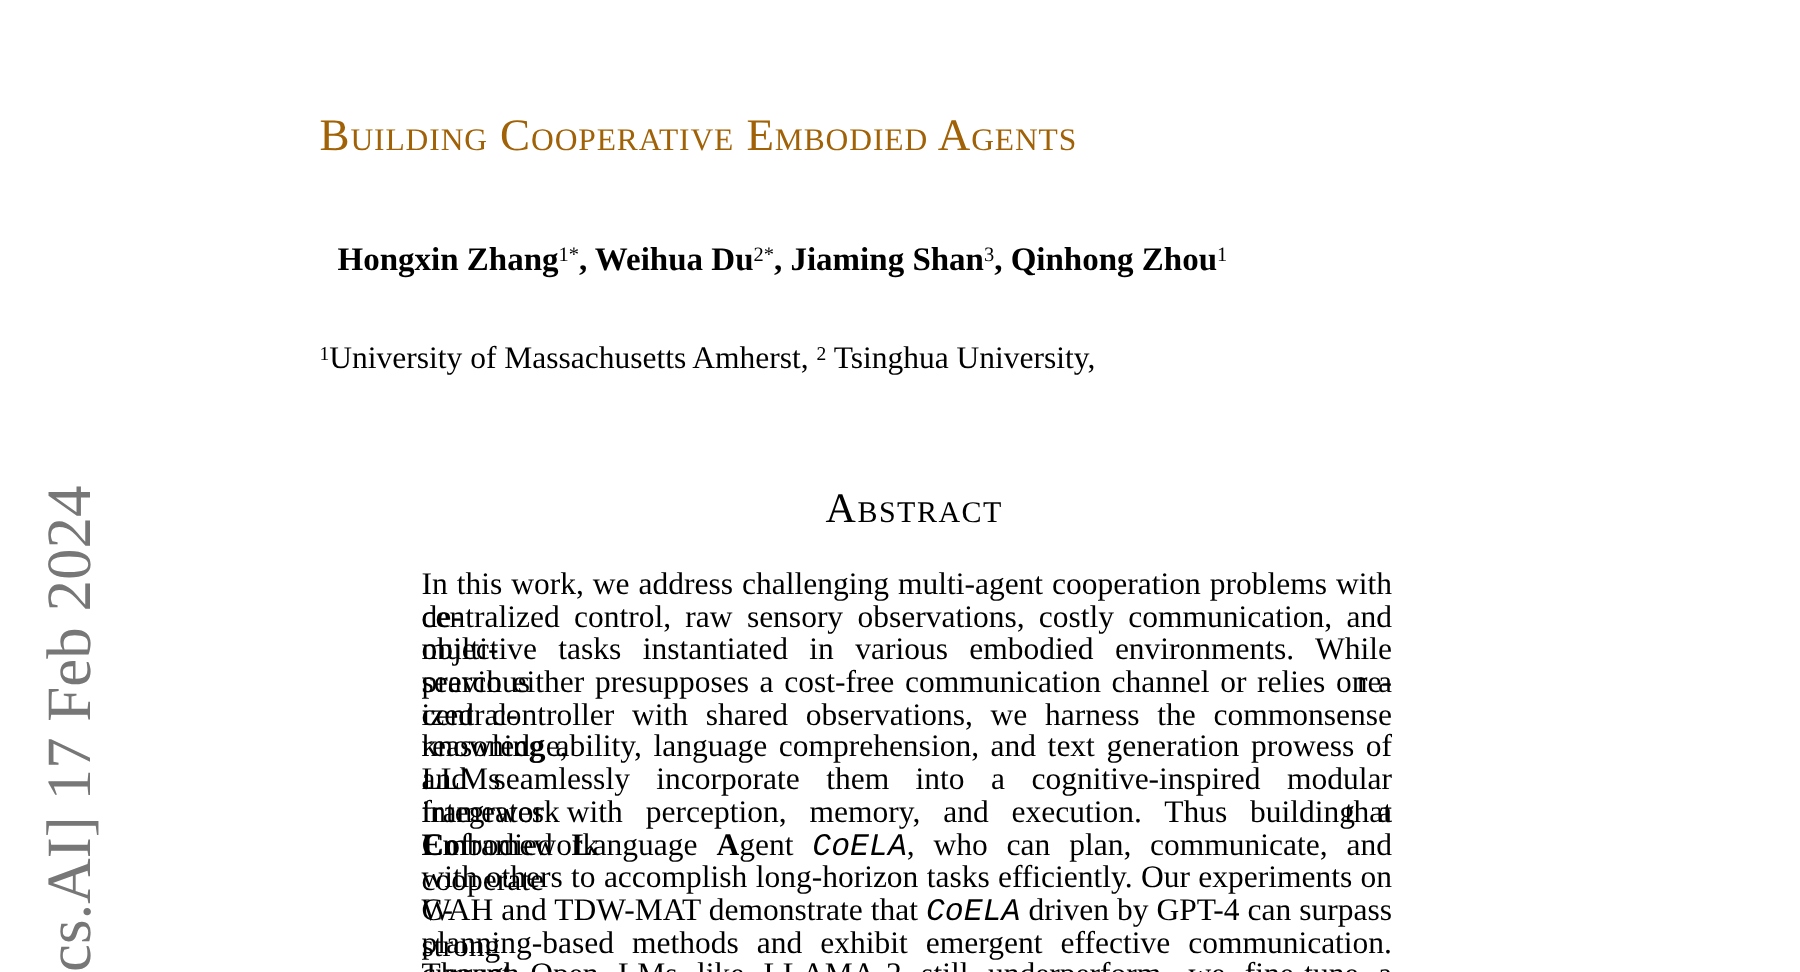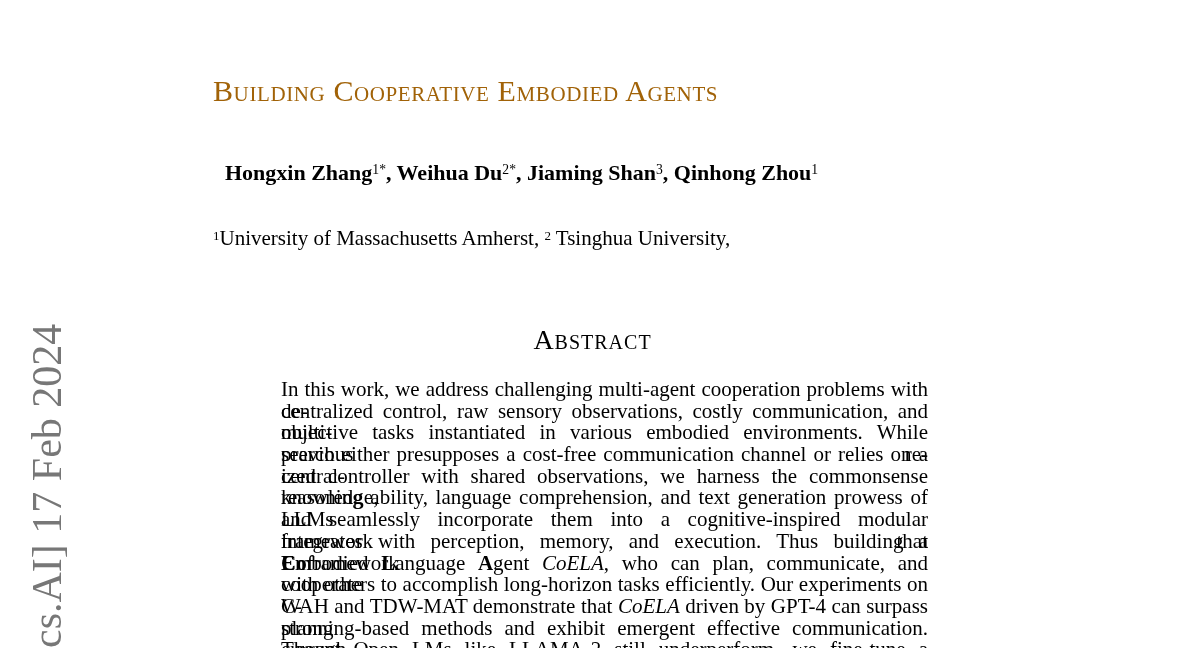--- a/index.html
+++ b/index.html
@@ -58,21 +58,21 @@
     position: absolute;
     left: 213px;
     top: 227px;
     font-size: 21px;
     line-height: 22px;
   }
 
   
   .abs-head {
     position: absolute;
-    left: 269px;
+    left: 286px;
     width: 647px;
     top: 325px;
     text-align: center;
     font-variant: small-caps;
     font-size: 28px;
     line-height: 30px;
     letter-spacing: 1px;
   }
 
   
@@ -85,21 +85,21 @@
     line-height: 21.7px;
   }
   .abs-body .tline {
     text-align: justify;
     text-align-last: justify;
     height: 21.7px;
     overflow: visible;
   }
 
   .seg-b { font-weight: 700; }
-  .seg-i { font-style: italic; }
+  .seg-i { font-style: italic; font-family: Liberation Mono, monospace; }
   .seg-sup {
     font-size: 0.62em;
     position: relative;
     top: -0.42em;
     font-weight: 400;
     line-height: 0;
   }
 </style>
 </head>
 <body>

